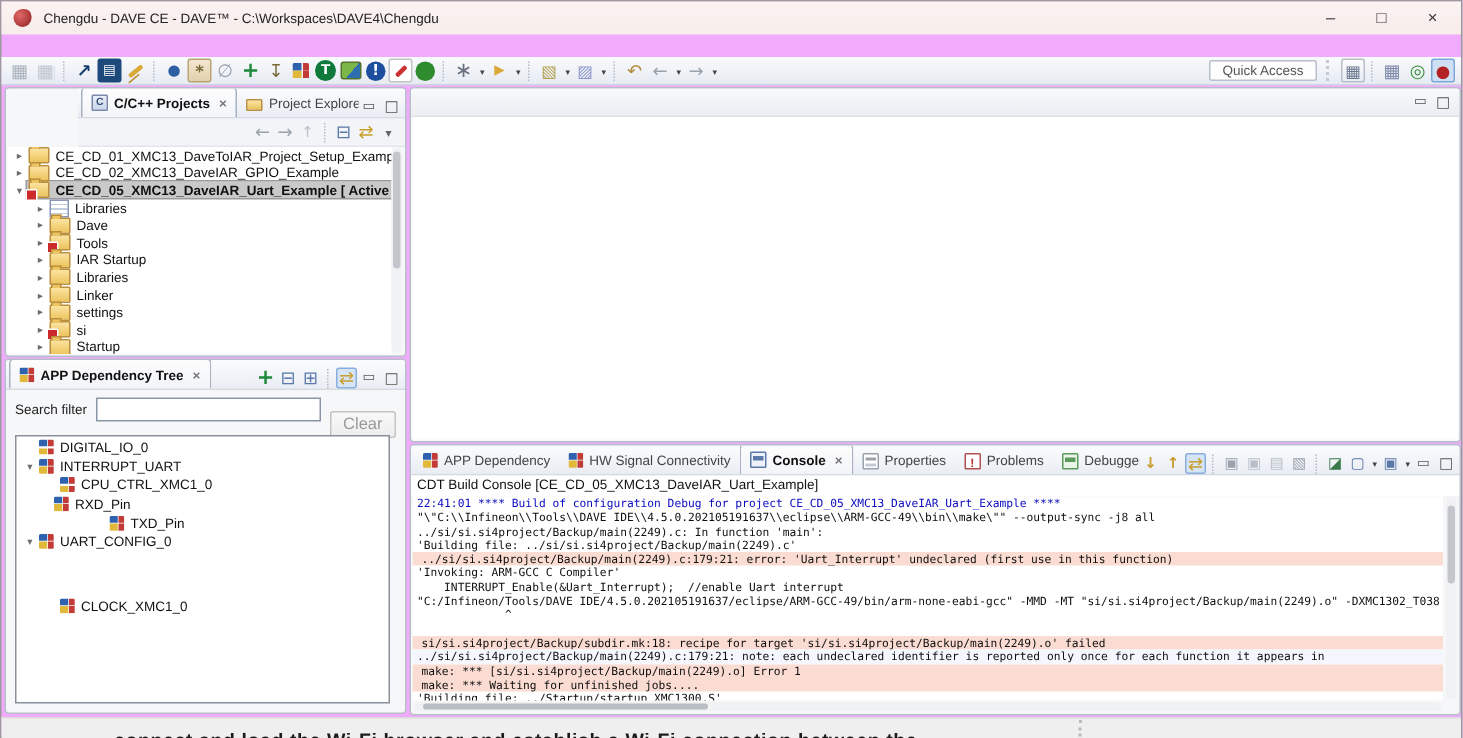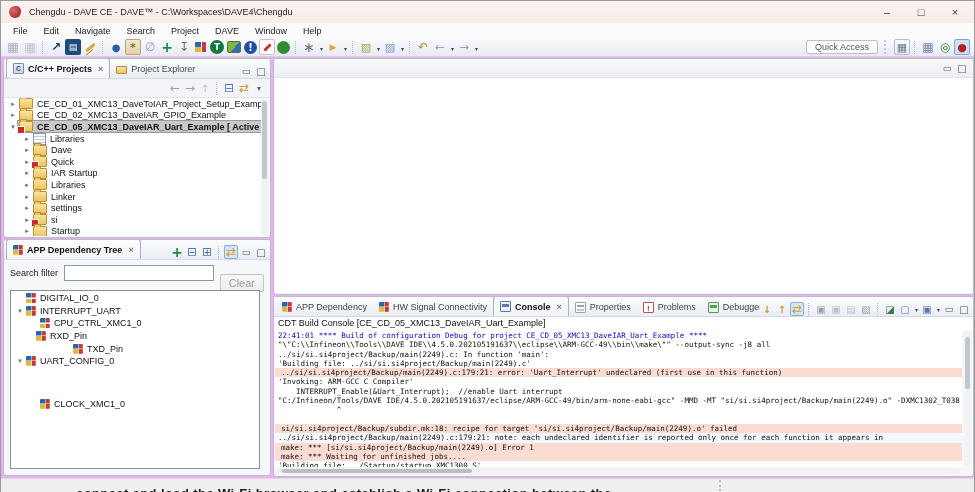--- a/index.html
+++ b/index.html
@@ -74,21 +74,21 @@
   .tk-scroll-up::before{content:"↑";color:#c79a2e;font-weight:bold}
   .tk-con1::before{content:"▣";color:#9aa2ac}
   .tk-con2::before{content:"▣";color:#b9bfc8}
   .tk-con3::before{content:"▤";color:#b9bfc8}
   .tk-con4::before{content:"▧";color:#9aa2ac}
   .tk-pin::before{content:"◪";color:#3a7a4a}
   .tk-display::before{content:"▢";color:#5b79a8}
   .tk-open::before{content:"▣";color:#5b79a8}
   
   .panel{position:absolute;background:#f6f7f9;border:1px solid #b8bec9;border-radius:3px;box-sizing:border-box;overflow:hidden;}
-  .p-projects{left:2px;top:57px;width:268px;height:180px;}
+  .p-projects{left:2px;top:57px;width:268px;height:180px;padding-left:48px;}
   .p-dep{left:2px;top:238px;width:268px;height:237px;}
   .p-editor{left:272px;top:57px;width:701px;height:237px;}
   .p-console{left:272px;top:295px;width:701px;height:181px;}
   .tabbar{height:20px;background:linear-gradient(#fbfcfd,#e9edf4);display:flex;align-items:flex-end;justify-content:space-between;
     border-bottom:1px solid #d4d9e2;padding:0 2px;box-sizing:border-box;}
   .tabs{display:flex;align-items:flex-end;height:100%;overflow:hidden;}
   .tab{display:flex;align-items:center;gap:4px;height:18px;padding:0 6px;font-size:9px;color:#444;white-space:nowrap;border-radius:3px 3px 0 0;}
   .tab.sel{background:linear-gradient(#fdfdfd,#f2f4f8);border:1px solid #a8b2c2;border-bottom:none;font-weight:bold;color:#111;height:19px;}
   .tclose{color:#777;font-size:9px;margin-left:2px;}
   .tico{width:11px;height:11px;flex:none;box-sizing:border-box;border-radius:1px;}
@@ -161,30 +161,20 @@
   <div class="titlebar">
     <span class="appico"></span>
     <span class="title">Chengdu - DAVE CE - DAVE™ - C:\Workspaces\DAVE4\Chengdu</span>
     <div class="wbtns">
       <span class="wbtn">–</span>
       <span class="wbtn">□</span>
       <span class="wbtn">×</span>
     </div>
   </div>
 
-  <div class="menubar" id="menubar">
-      <span class="menu-item">File</span>
-      <span class="menu-item">Edit</span>
-      <span class="menu-item">Navigate</span>
-      <span class="menu-item">Search</span>
-      <span class="menu-item">Project</span>
-      <span class="menu-item">DAVE</span>
-      <span class="menu-item">Window</span>
-      <span class="menu-item">Help</span>
-    </div>
 
   <div class="toolbar">
     <div class="tb-icons" id="tb-icons">
         <span class="ticon tk-save"></span>
         <span class="ticon tk-save-all"></span>
         <span class="tsep"></span>
         <span class="ticon tk-build"></span>
         <span class="ticon tk-build-all"></span>
         <span class="ticon tk-wrench"></span>
         <span class="tsep"></span>
@@ -289,21 +279,21 @@
             <span class="nico ni-folder"></span>
             <span class="tlabel2">Dave</span>
           </span>
         </div>
         <div class="trow" style="padding-left: 17px;">
           <span class="tarrow">▸</span>
           <span class="tcontent">
             <span class="nico ni-folder-err">
               <span class="errbadge"></span>
             </span>
-            <span class="tlabel2">Quick</span>
+            <span class="tlabel2">Tools</span>
           </span>
         </div>
         <div class="trow" style="padding-left: 17px;">
           <span class="tarrow">▸</span>
           <span class="tcontent">
             <span class="nico ni-folder"></span>
             <span class="tlabel2">IAR Startup</span>
           </span>
         </div>
         <div class="trow" style="padding-left: 17px;">

